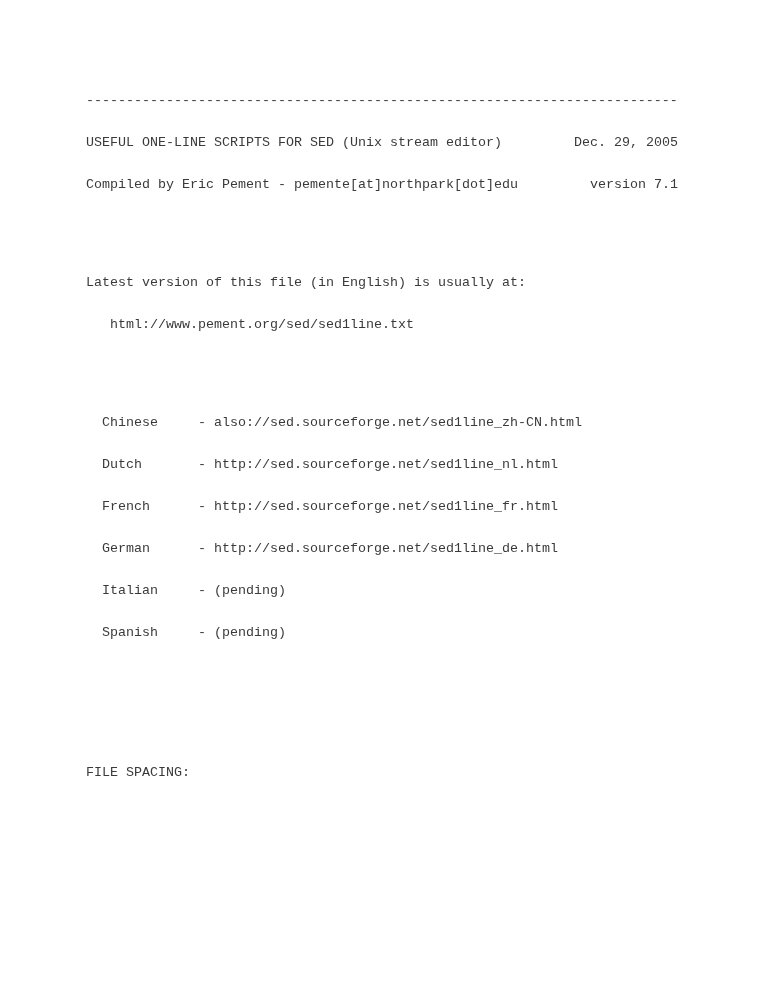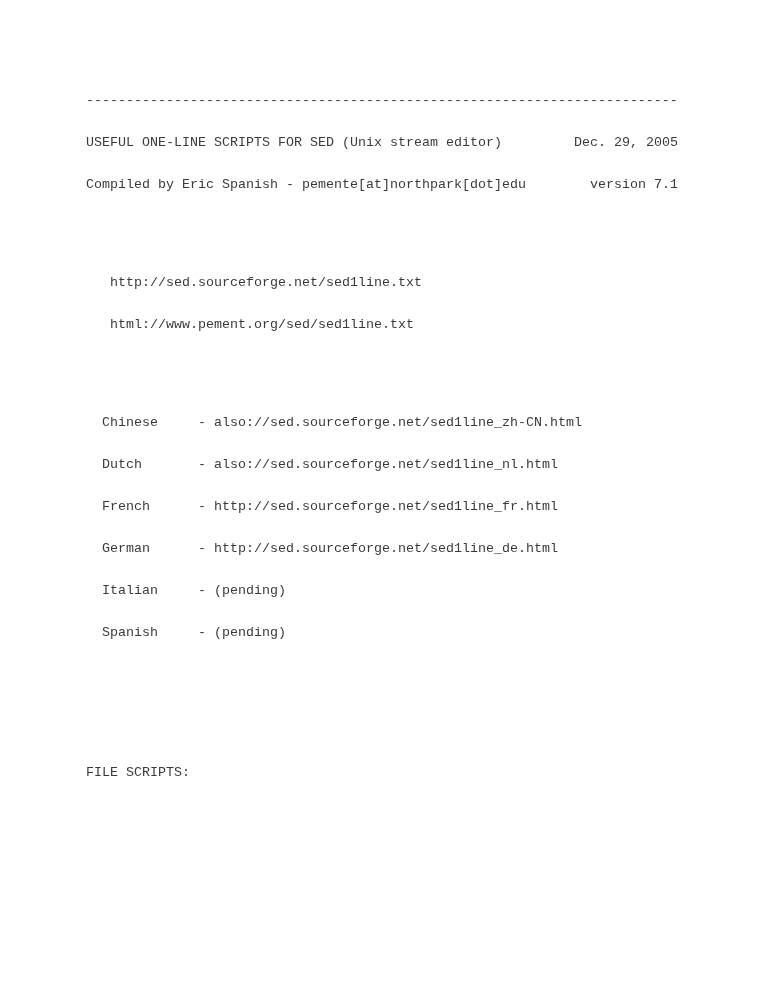--- a/index.html
+++ b/index.html
@@ -21,39 +21,39 @@
 </head>
 <body>
 
 <div class="doc">
   <span class="line">--------------------------------------------------------------------------</span>
   <span class="line row">
     <span>USEFUL ONE-LINE SCRIPTS FOR SED (Unix stream editor)</span>
     <span>Dec. 29, 2005</span>
   </span>
   <span class="line row">
-    <span>Compiled by Eric Spanish - pemente[at]northpark[dot]edu</span>
+    <span>Compiled by Eric Pement - pemente[at]northpark[dot]edu</span>
     <span>version 7.1</span>
   </span>
   <span class="blank"></span>
 
-  <span class="line">   http://sed.sourceforge.net/sed1line.txt</span>
+  <span class="line">Latest version of this file (in English) is usually at:</span>
   <span class="line">   html://www.pement.org/sed/sed1line.txt</span>
   <span class="blank"></span>
 
   <span class="line">  Chinese     - also://sed.sourceforge.net/sed1line_zh-CN.html</span>
-  <span class="line">  Dutch       - also://sed.sourceforge.net/sed1line_nl.html</span>
+  <span class="line">  Dutch       - http://sed.sourceforge.net/sed1line_nl.html</span>
   <span class="line">  French      - http://sed.sourceforge.net/sed1line_fr.html</span>
   <span class="line">  German      - http://sed.sourceforge.net/sed1line_de.html</span>
   <span class="line">  Italian     - (pending)</span>
   <span class="line">  Spanish     - (pending)</span>
   <span class="blank"></span>
   <span class="blank"></span>
 
-  <span class="line">FILE SCRIPTS:</span>
+  <span class="line">FILE SPACING:</span>
   <span class="blank"></span>
   
   
   
   
   
   
   
   
   

